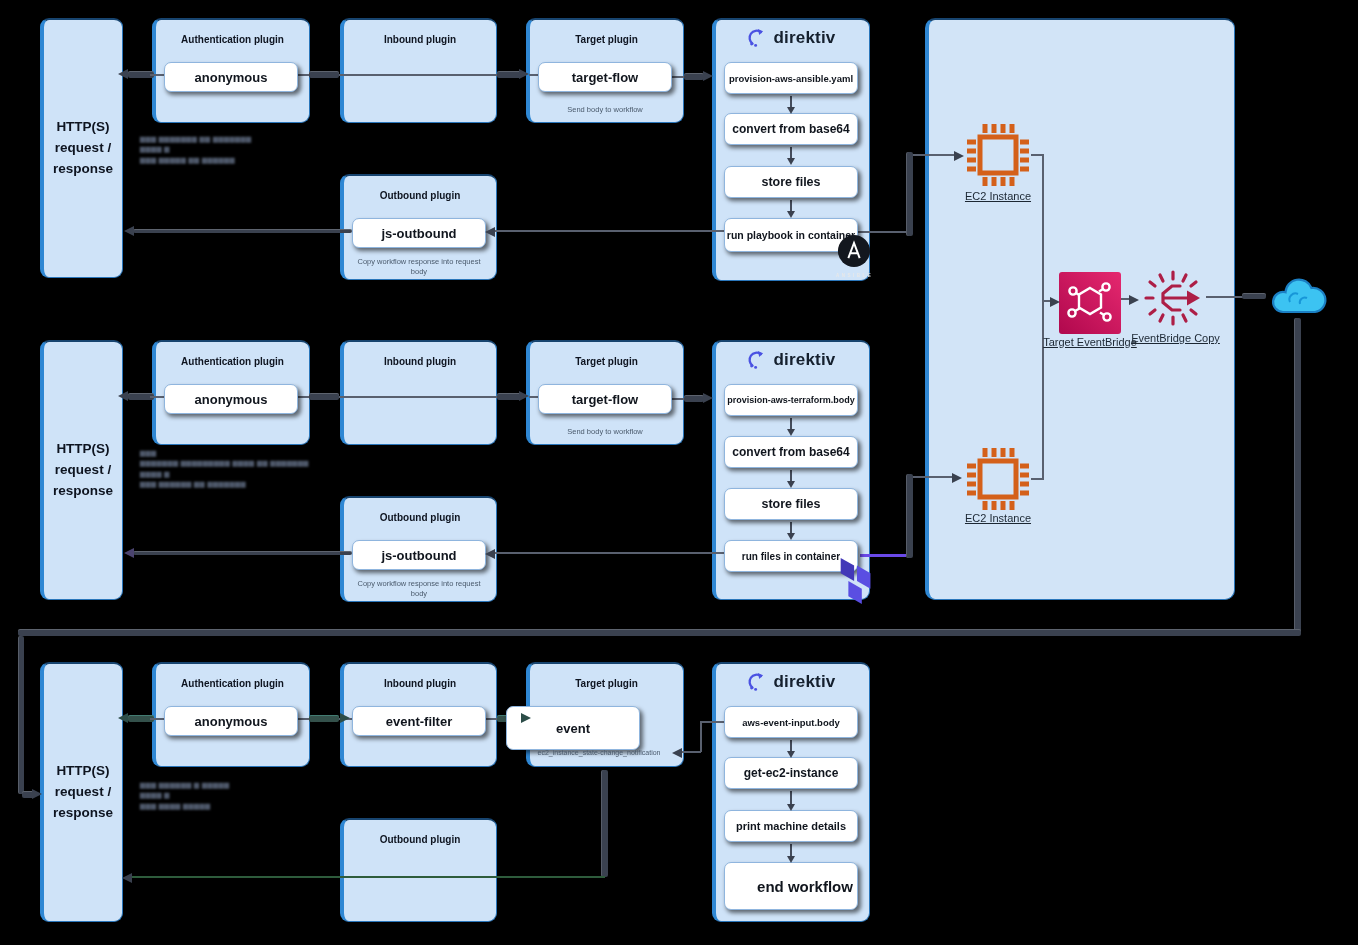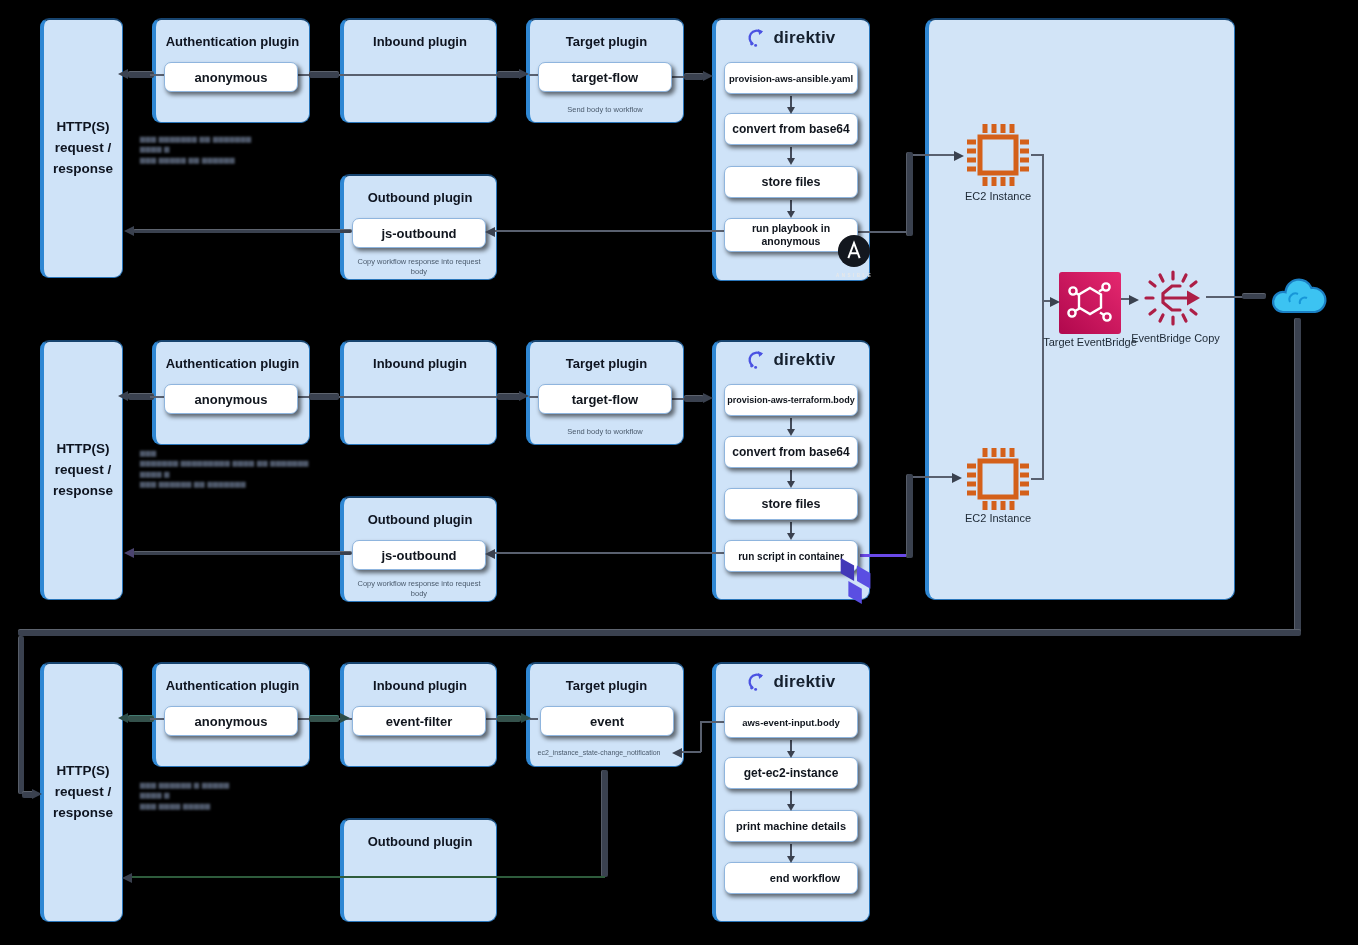--- a/index.html
+++ b/index.html
@@ -3,21 +3,21 @@
 <meta charset="utf-8">
 <style>
   html,body{margin:0;padding:0;background:#000;}
   #canvas{position:relative;width:1358px;height:945px;background:#000;overflow:hidden;
           font-family:"Liberation Sans",sans-serif;}
   .abs{position:absolute;}
   
   .panel{position:absolute;background:#cfe3f8;border:1.5px solid #2a76bb;border-left:4.5px solid #2f87d3;
          border-top:2px solid #17446f;border-radius:9px;box-sizing:border-box;z-index:1;}
   .ptitle{position:absolute;left:0;right:0;top:14px;text-align:center;font-weight:bold;
-          font-size:13px;color:#0e1420;z-index:3;}
+          font-size:10px;color:#0e1420;z-index:3;}
   .httplbl{position:absolute;display:flex;flex-direction:column;align-items:center;justify-content:center;
            font-weight:bold;font-size:13.5px;line-height:1.55;color:#0e1420;text-align:center;z-index:3;}
   
   .chip{position:absolute;background:#fff;border:1.3px solid #8fb5de;border-radius:7px;
         display:flex;align-items:center;justify-content:center;text-align:center;
         font-weight:bold;font-size:13px;color:#10151d;box-shadow:2.5px 3px 4px rgba(0,0,0,.55);
         box-sizing:border-box;z-index:3;}
   .cap{position:absolute;text-align:center;font-size:7.5px;color:#4a5a6c;z-index:3;line-height:1.35;}
   
   .h{position:absolute;background:#59606f;height:2px;z-index:2;}
@@ -38,21 +38,21 @@
   .cdark{color:#3a414f;} .cteal{color:#2c4d48;}
   
   .dhead{position:absolute;display:flex;align-items:center;justify-content:center;gap:6px;z-index:3;}
   .dhead span{font-weight:bold;font-size:17px;color:#15202e;letter-spacing:.2px;}
   
   .note{position:absolute;z-index:3;font-size:6.5px;font-weight:bold;color:#4e586a;
         filter:blur(0.8px);line-height:1.6;white-space:nowrap;letter-spacing:.5px;}
   
   .awslogo{position:absolute;text-align:center;z-index:3;}
   .awslogo .t{font-weight:bold;font-size:40px;color:#232f3e;letter-spacing:-2px;line-height:.9;}
-  .iclbl{position:absolute;text-align:center;font-size:11px;color:#1c2733;z-index:3;}
+  .iclbl{position:absolute;text-align:center;font-size:11px;color:#1c2733;z-index:3;text-decoration:underline;}
   .ansible{position:absolute;z-index:5;width:36px;text-align:center;}
   .ansible .al{display:block;color:#e8e8e8;font-size:4.5px;letter-spacing:2.5px;margin-top:1px;font-weight:bold;}
   .step-font-s{font-size:9.5px;}
   .step-font-m{font-size:10.5px;}
 </style>
 </head>
 <body>
 
 <div id="canvas">
 
@@ -88,21 +88,21 @@
       <path d="M7.5 19a8 8 0 1 1 9.5-13.2" stroke="#4a52e2" stroke-width="2.6" fill="none" stroke-linecap="round"></path>
       <path d="M13.5 2.2 l6 2.6 -4.4 4.2 z" fill="#4a52e2"></path>
       <circle cx="6.4" cy="19.4" r="1.7" fill="#4a52e2"></circle>
       <circle cx="11" cy="21" r="1.7" fill="#4a52e2"></circle>
     </svg>
     <span>direktiv</span>
   </div>
   <div class="chip step-font-s" style="left:724px;top:62px;width:134px;height:32px;">provision-aws-ansible.yaml</div>
   <div class="chip step-font-m" style="left:724px;top:113px;width:134px;height:32px;font-size:12px;">convert from base64</div>
   <div class="chip" style="left:724px;top:166px;width:134px;height:32px;font-size:12.5px;">store files</div>
-  <div class="chip step-font-m" style="left:724px;top:218px;width:134px;height:34px;line-height:1.2;">run playbook in anonymous</div>
+  <div class="chip step-font-m" style="left:724px;top:218px;width:134px;height:34px;line-height:1.2;">run playbook in container</div>
   <div class="v cdark" style="left:790px;top:96px;height:11px;background:#454d5c;"></div>
     <div class="tri-d cdark" style="left:787px;top:107px;"></div>
   <div class="v" style="left:790px;top:147px;height:11px;background:#454d5c;"></div>
     <div class="tri-d cdark" style="left:787px;top:158px;"></div>
   <div class="v" style="left:790px;top:200px;height:11px;background:#454d5c;"></div>
     <div class="tri-d cdark" style="left:787px;top:211px;"></div>
 
   <div class="ansible" style="left:836px;top:234px;">
     <svg width="34" height="34" viewBox="0 0 36 36">
       <circle cx="18" cy="18" r="17" fill="#13171e"></circle>
@@ -149,21 +149,21 @@
       <path d="M7.5 19a8 8 0 1 1 9.5-13.2" stroke="#4a52e2" stroke-width="2.6" fill="none" stroke-linecap="round"></path>
       <path d="M13.5 2.2 l6 2.6 -4.4 4.2 z" fill="#4a52e2"></path>
       <circle cx="6.4" cy="19.4" r="1.7" fill="#4a52e2"></circle>
       <circle cx="11" cy="21" r="1.7" fill="#4a52e2"></circle>
     </svg>
     <span>direktiv</span>
   </div>
   <div class="chip" style="left:724px;top:384px;width:134px;height:32px;font-size:9px;">provision-aws-terraform.body</div>
   <div class="chip" style="left:724px;top:436px;width:134px;height:32px;font-size:12px;">convert from base64</div>
   <div class="chip" style="left:724px;top:488px;width:134px;height:32px;font-size:12.5px;">store files</div>
-  <div class="chip" style="left:724px;top:540px;width:134px;height:32px;font-size:10px;">run script in container</div>
+  <div class="chip" style="left:724px;top:540px;width:134px;height:32px;font-size:10px;">run files in container</div>
   <div class="v" style="left:790px;top:418px;height:11px;background:#454d5c;"></div>
     <div class="tri-d cdark" style="left:787px;top:429px;"></div>
   <div class="v" style="left:790px;top:470px;height:11px;background:#454d5c;"></div>
     <div class="tri-d cdark" style="left:787px;top:481px;"></div>
   <div class="v" style="left:790px;top:522px;height:11px;background:#454d5c;"></div>
     <div class="tri-d cdark" style="left:787px;top:533px;"></div>
 
   <svg class="abs" style="left:838px;top:556px;z-index:5;" width="38" height="48" viewBox="0 0 36 50">
     <polygon points="1,2 15,10 15,26 1,18" fill="#4238b8"></polygon>
     <polygon points="18,10 32,18 32,34 18,26" fill="#5a4ee2"></polygon>
@@ -193,36 +193,36 @@
   <div class="panel" style="left:526px;top:662px;width:158px;height:105px;">
     <div class="ptitle">Target plugin</div>
   </div>
   <div class="panel" style="left:712px;top:662px;width:158px;height:260px;"></div>
   <div class="panel" style="left:340px;top:818px;width:157px;height:104px;">
     <div class="ptitle">Outbound plugin</div>
   </div>
 
   <div class="chip" style="left:164px;top:706px;width:134px;height:30px;">anonymous</div>
   <div class="chip" style="left:352px;top:706px;width:134px;height:30px;">event-filter</div>
-  <div class="chip" style="left:540px;top:706px;width:134px;height:30px;">event</div>
+  <div class="chip" style="left:506px;top:706px;width:134px;height:44px;">event</div>
   <div class="cap" style="left:528px;top:748px;width:142px;font-size:7px;">ec2_instance_state-change_notification</div>
 
   <div class="dhead" style="left:712px;top:671px;width:158px;">
     <svg width="21" height="21" viewBox="0 0 24 24">
       <path d="M7.5 19a8 8 0 1 1 9.5-13.2" stroke="#4a52e2" stroke-width="2.6" fill="none" stroke-linecap="round"></path>
       <path d="M13.5 2.2 l6 2.6 -4.4 4.2 z" fill="#4a52e2"></path>
       <circle cx="6.4" cy="19.4" r="1.7" fill="#4a52e2"></circle>
       <circle cx="11" cy="21" r="1.7" fill="#4a52e2"></circle>
     </svg>
     <span>direktiv</span>
   </div>
   <div class="chip" style="left:724px;top:706px;width:134px;height:32px;font-size:9.5px;">aws-event-input.body</div>
   <div class="chip" style="left:724px;top:757px;width:134px;height:32px;font-size:12px;">get-ec2-instance</div>
   <div class="chip" style="left:724px;top:810px;width:134px;height:32px;font-size:11px;">print machine details</div>
-  <div class="chip" style="left:724px;top:862px;width:134px;height:32px;font-size:11px;padding-left:28px;">end workflow</div>
+  <div class="chip" style="left:724px;top:862px;width:134px;height:48px;font-size:15px;padding-left:28px;">end workflow</div>
   <div class="v" style="left:790px;top:740px;height:11px;background:#454d5c;"></div>
     <div class="tri-d cdark" style="left:787px;top:751px;"></div>
   <div class="v" style="left:790px;top:791px;height:13px;background:#454d5c;"></div>
     <div class="tri-d cdark" style="left:787px;top:804px;"></div>
   <div class="v" style="left:790px;top:844px;height:12px;background:#454d5c;"></div>
     <div class="tri-d cdark" style="left:787px;top:856px;"></div>
 
   <div class="note" style="left:140px;top:780px;">
     <div>▆▆▆ ▆▆▆▆▆▆ ▆ ▆▆▆▆▆</div>
       <div>▆▆▆▆ ▆</div>

